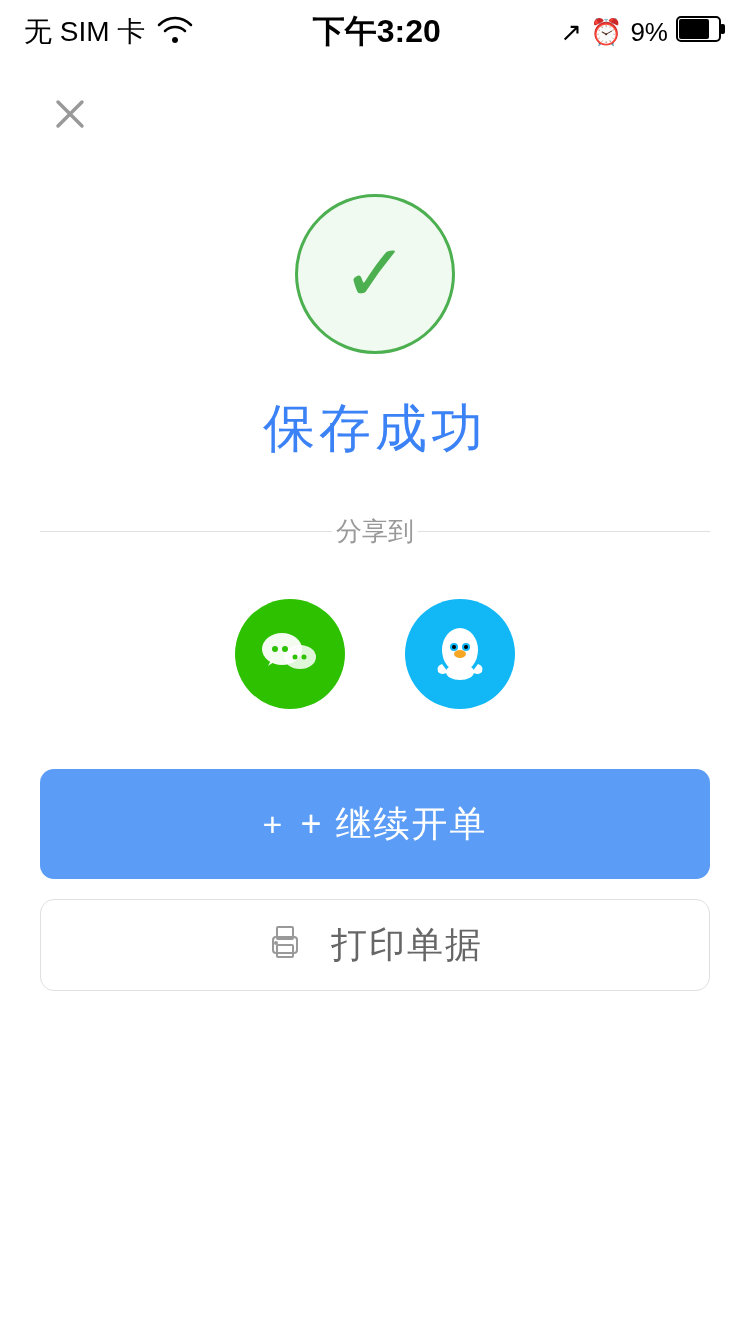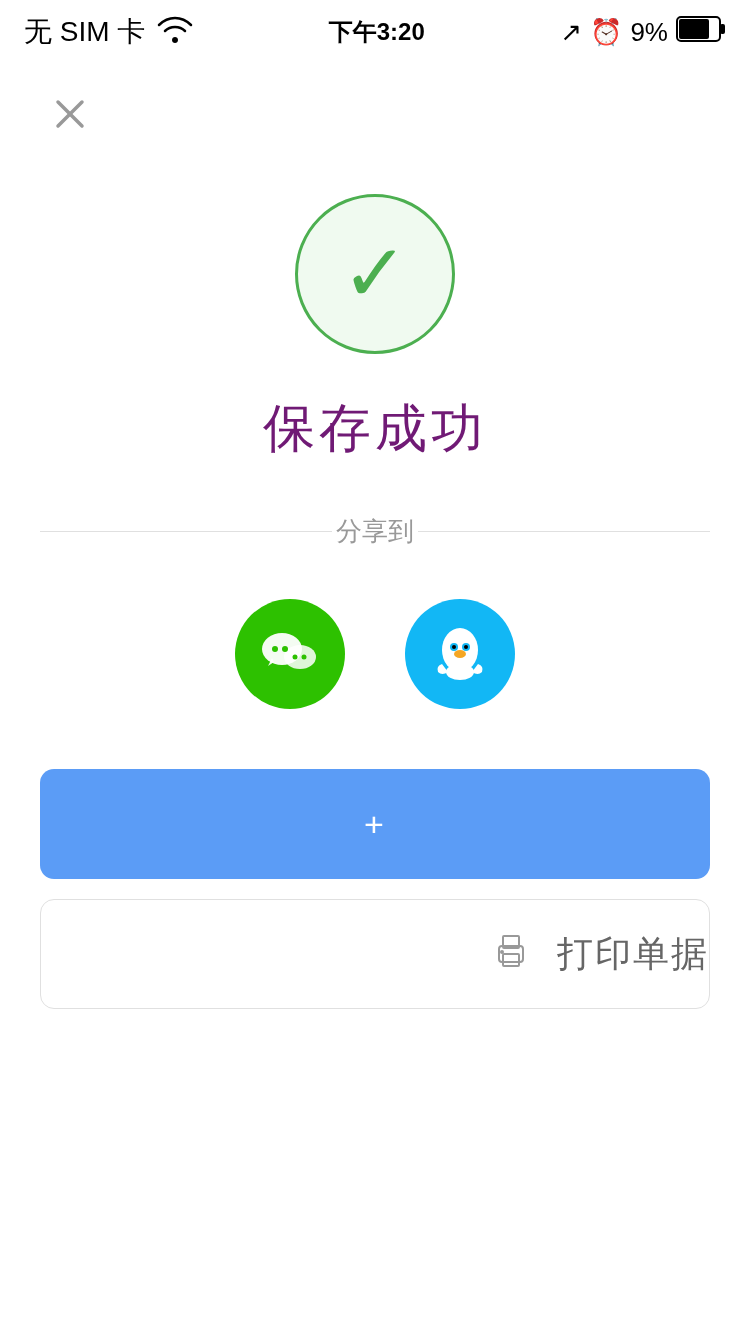--- a/index.html
+++ b/index.html
@@ -32,21 +32,21 @@
     .status-left {
       display: flex;
       align-items: center;
       gap: 12px;
       font-size: 28px;
       color: #000;
       font-weight: 500;
     }
 
     .status-center {
-      font-size: 24px;
+      font-size: 32px;
       font-weight: 600;
       color: #000;
     }
 
     .status-right {
       display: flex;
       align-items: center;
       gap: 8px;
       font-size: 26px;
       color: #000;
@@ -95,21 +95,21 @@
 
     .checkmark {
       color: #4caf50;
       font-size: 80px;
       line-height: 1;
     }
 
     .success-title {
       font-size: 52px;
       font-weight: 500;
-      color: #701a75;
+      color: #3b82f6;
       letter-spacing: 4px;
     }
 
     
     .share-section {
       width: 100%;
       padding: 0 40px;
     }
 
     .share-divider {
@@ -176,27 +176,27 @@
       gap: 16px;
       cursor: pointer;
       font-size: 36px;
       color: #fff;
       font-weight: 400;
       letter-spacing: 2px;
     }
 
     .btn-secondary {
       width: 100%;
-      height: 110px;
+      height: 92px;
       border-radius: 14px;
       background: #fff;
       border: 1.5px solid #e0e0e0;
       display: flex;
       align-items: center;
-      justify-content: flex-end;
+      justify-content: center;
       gap: 28px;
       cursor: pointer;
       font-size: 36px;
       color: #666;
       font-weight: 400;
       letter-spacing: 2px;
     }
 
     .btn-icon {
       font-size: 34px;
@@ -283,20 +283,21 @@
         <path d="M14 42 q-6 2-4 8 q4 4 10 0" fill="white"></path>
         <path d="M50 42 q6 2 4 8 q-4 4-10 0" fill="white"></path>
       </svg>
     </button>
   </div>
 </div>
 
 <div class="action-buttons">
   <button class="btn-primary">
     <span class="btn-icon">+</span>
+    <span>+ 继续开单</span>
   </button>
 
   <button class="btn-secondary">
     <span class="btn-icon">
       <svg width="36" height="36" viewBox="0 0 36 36" fill="none">
         <rect x="6" y="12" width="24" height="16" rx="3" stroke="#999" stroke-width="2" fill="none"></rect>
         <rect x="10" y="2" width="16" height="12" rx="1" stroke="#999" stroke-width="2" fill="none"></rect>
         <rect x="10" y="20" width="16" height="12" rx="1" stroke="#999" stroke-width="2" fill="none"></rect>
         <circle cx="9" cy="18" r="2" fill="#999"></circle>
       </svg>

